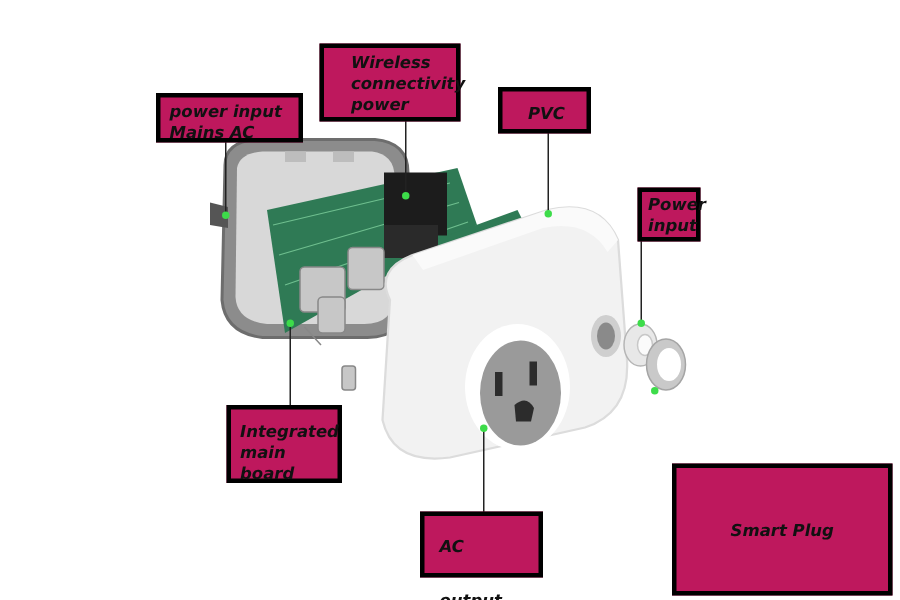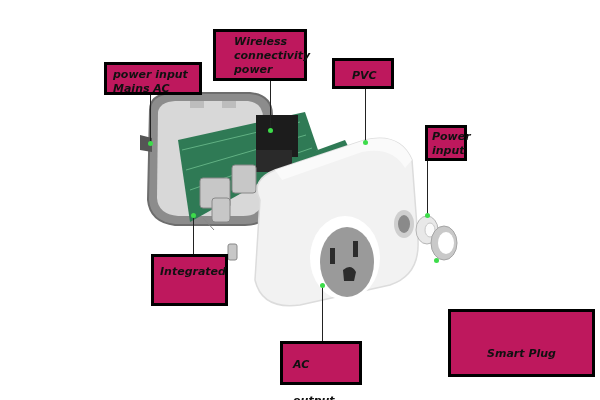--- a/index.html
+++ b/index.html
@@ -92,23 +92,24 @@
 
 <div class="label-box" style="left:332px; top:58px; width:62px; height:31px; line-height:24px; padding-left:17px;">
   <span>PVC</span>
 </div>
 
 <div class="label-box" style="left:425px; top:125px; width:42px; height:36px; padding:2px 4px;font-style:italic;">
   <div>Power</div>
   <div>input</div>
 </div>
 
-<div class="label-box" style="left:151px; top:254px; width:77px; height:52px; padding-top:8px;">
+<div class="label-box" style="left:151px; top:270px; width:77px; height:52px; padding-top:8px;">
   <div>Integrated</div>
+  <div>main board</div>
 </div>
 
 <div class="label-box" style="left:280px; top:341px; width:82px; height:44px; line-height:36px; padding-left:10px;">
   <span>AC output</span>
 </div>
 
-<div class="label-box" style="left:448px; top:309px; width:147px; height:68px; text-align:center; line-height:84px; font-size:11px; padding:0;">
+<div class="label-box" style="left:448px; top:309px; width:147px; height:88px; text-align:center; line-height:84px; font-size:11px; padding:0;">
   <span>Smart Plug</span>
 </div>
 
 </body></html>

